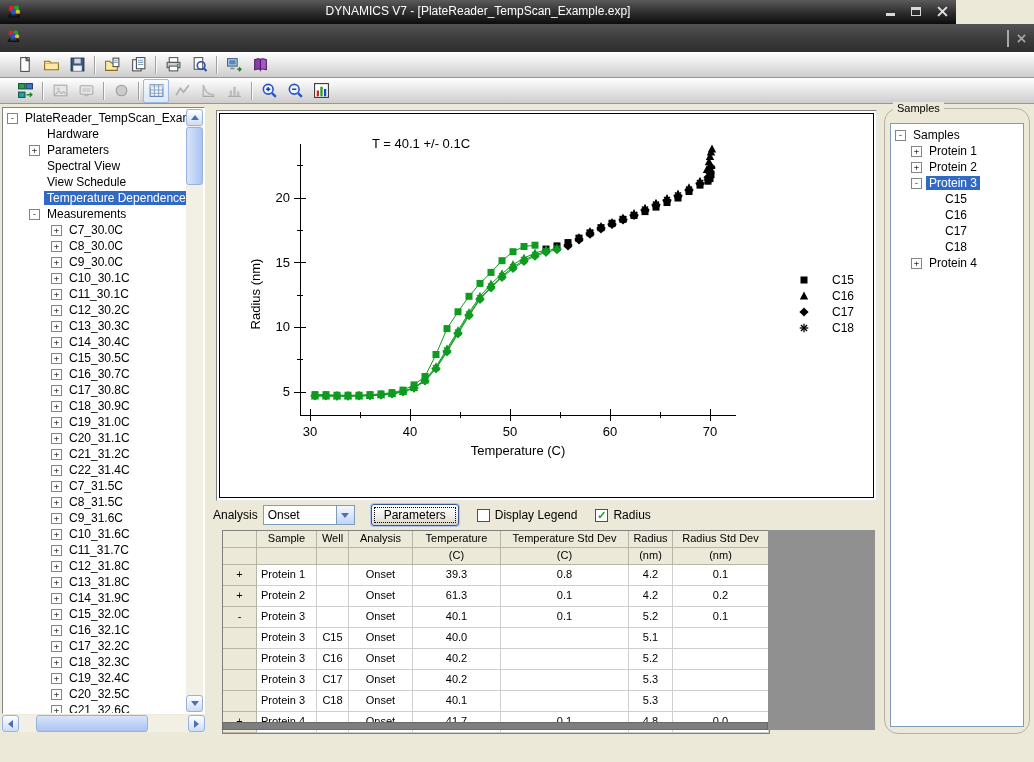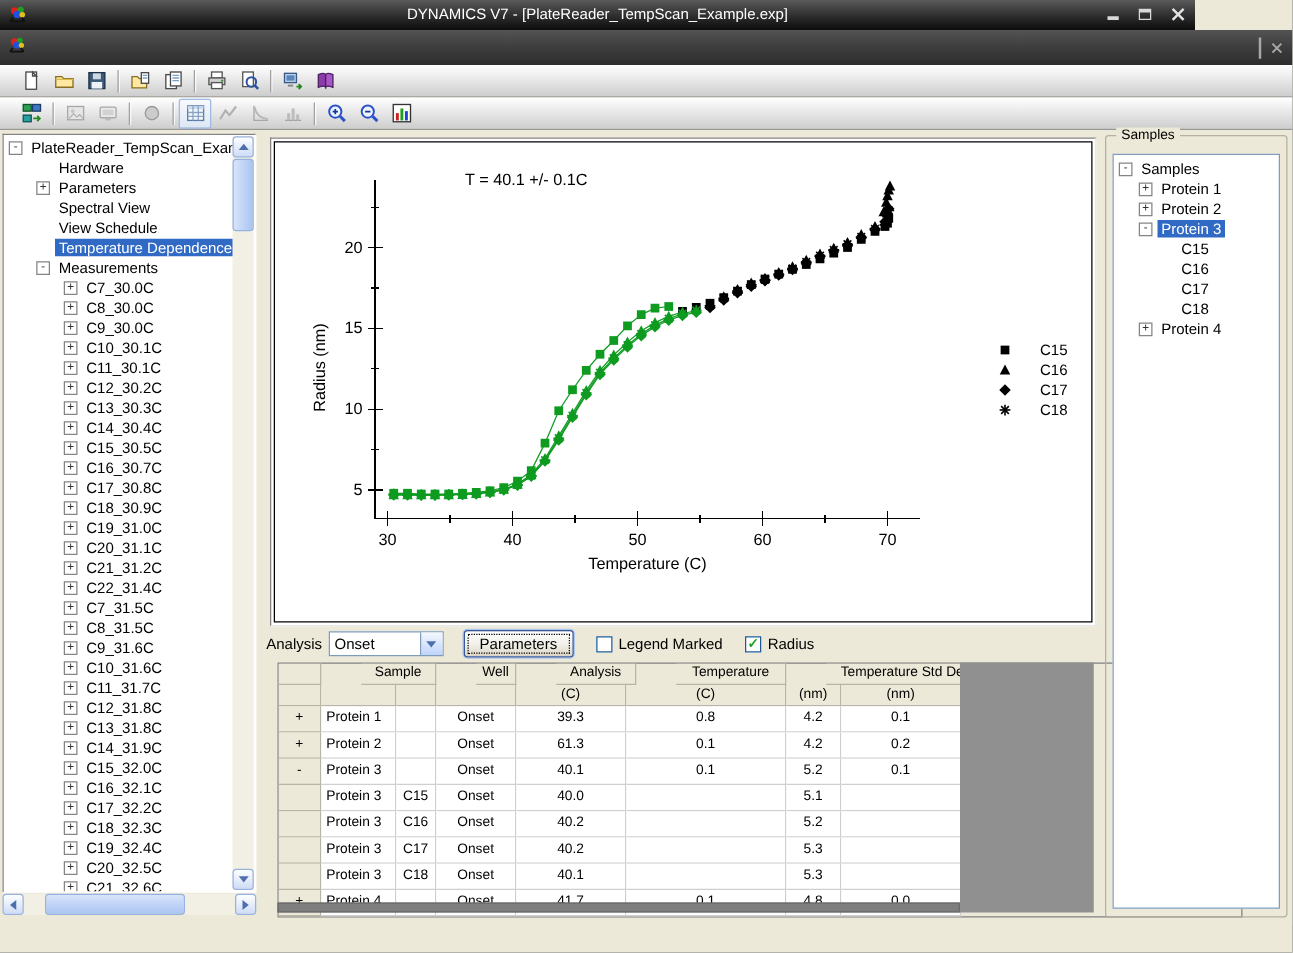--- a/index.html
+++ b/index.html
@@ -61,21 +61,21 @@
   .results-table{left:222px;top:426px;}
   .t-row{display:grid;}
   .th-cell{background:#ece9d8;border-right:1px solid #b8b5a8;border-bottom:1px solid #b8b5a8;height:16px;line-height:15px;text-align:center;font-size:11px;overflow:hidden;}
   .td-cell{background:#fff;border-right:1px solid #cfcfcf;border-bottom:1px solid #cfcfcf;height:20px;line-height:19px;text-align:center;font-size:11px;overflow:hidden;}
   .td-cell.left{text-align:left;padding-left:4px;}
   .td-exp{background:#ece9d8;border-right:1px solid #b8b5a8;border-bottom:1px solid #b8b5a8;height:20px;line-height:19px;text-align:center;font-size:11px;}
   .table-outline{border:1px solid #808080;}
   .table-gray{left:768px;top:426px;width:107px;height:200px;background:#909090;}
   .table-hstrip{left:222px;top:618px;width:546px;height:8px;background:#7e7e7e;border:1px solid #6a6a6a;box-sizing:border-box;}
   
-  .samples-box{left:884px;top:4px;width:146px;height:626px;border:1px solid #b4b1a4;border-radius:3px;box-sizing:border-box;}
+  .samples-box{left:884px;top:4px;width:146px;height:626px;border:1px solid #b4b1a4;border-radius:14px;box-sizing:border-box;}
   .samples-legend{position:absolute;left:8px;top:-7px;background:#ece9d8;padding:0 4px;font-size:11px;}
   .samples-tree{position:absolute;left:5px;top:14px;right:5px;bottom:6px;background:#fff;border:1px solid #7f9db9;overflow:hidden;padding-top:3px;}
   
   .statusbar{left:0;top:740px;width:1034px;height:22px;background:linear-gradient(#5c5c5c,#373737 45%,#141414);color:#fff;display:flex;align-items:center;padding-left:8px;box-sizing:border-box;font-size:12px;}
   .grip{position:absolute;right:2px;bottom:2px;width:0;height:0;border-left:12px solid transparent;border-bottom:12px solid #777;}
 </style>
 </head>
 <body>
 
 <div id="window">
@@ -863,30 +863,30 @@
       <span>Analysis</span>
       <span class="combo">
         <span class="combo-text">Onset</span>
         <span class="combo-btn">
             <span class="tri-down"></span>
           </span>
       </span>
       <span class="xp-btn">Parameters</span>
       <span class="cb-group">
         <span class="cb" id="cb-display-marked"></span>
-        <span>Legend Marked</span>
+        <span>Display Legend</span>
       </span>
       <span class="cb-group">
         <span class="cb" id="cb-legend">✓</span>
         <span>Radius</span>
       </span>
     </div>
 
     <div class="abs results-table table-outline" id="results-table">
-        <div class="t-row" style="grid-template-columns: 34px 60px 32px 64px 88px 128px 44px 96px; gap: 32px;">
+        <div class="t-row" style="grid-template-columns: 34px 60px 32px 64px 88px 128px 44px 96px;">
           <div class="th-cell"></div>
           <div class="th-cell">Sample</div>
           <div class="th-cell">Well</div>
           <div class="th-cell">Analysis</div>
           <div class="th-cell">Temperature</div>
           <div class="th-cell">Temperature Std Dev</div>
           <div class="th-cell">Radius</div>
           <div class="th-cell">Radius Std Dev</div>
         </div>
         <div class="t-row" style="grid-template-columns: 34px 60px 32px 64px 88px 128px 44px 96px;">

